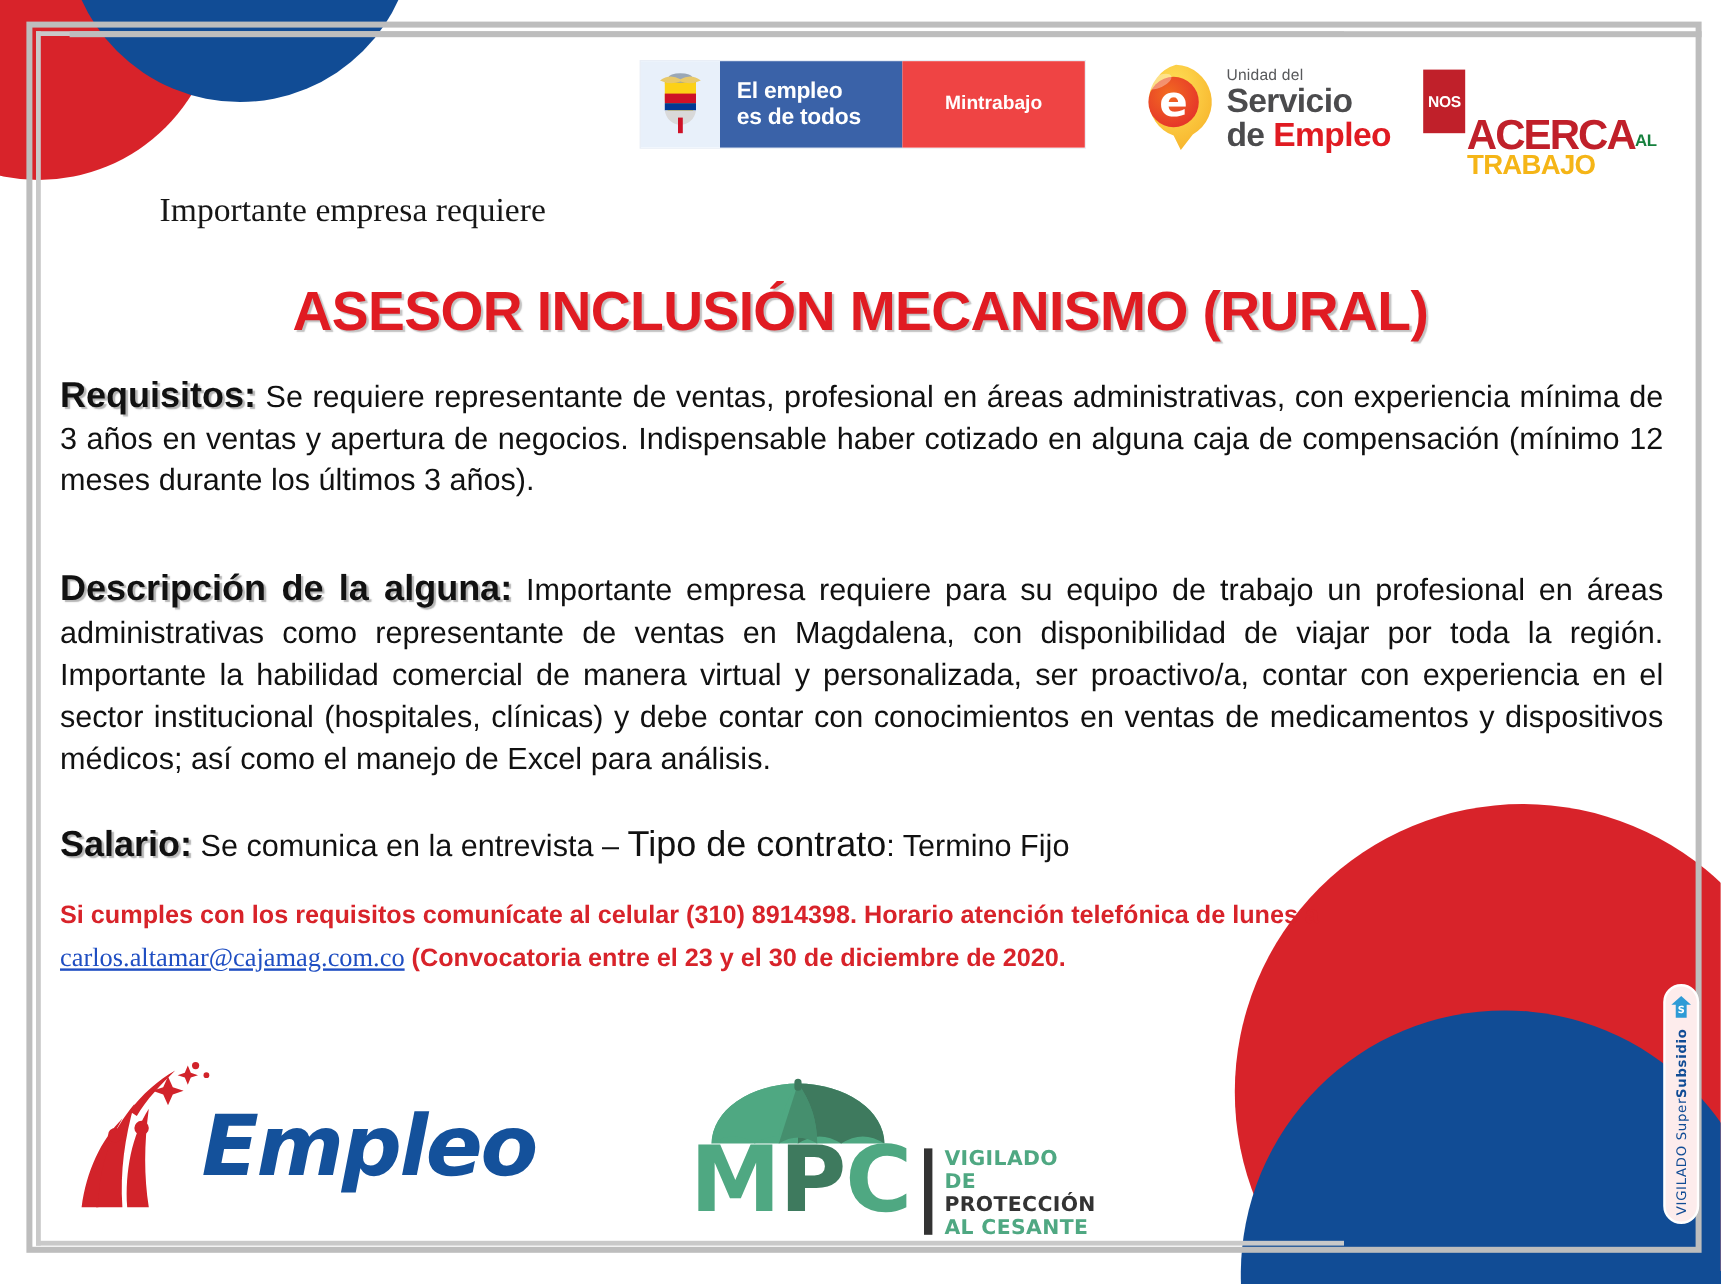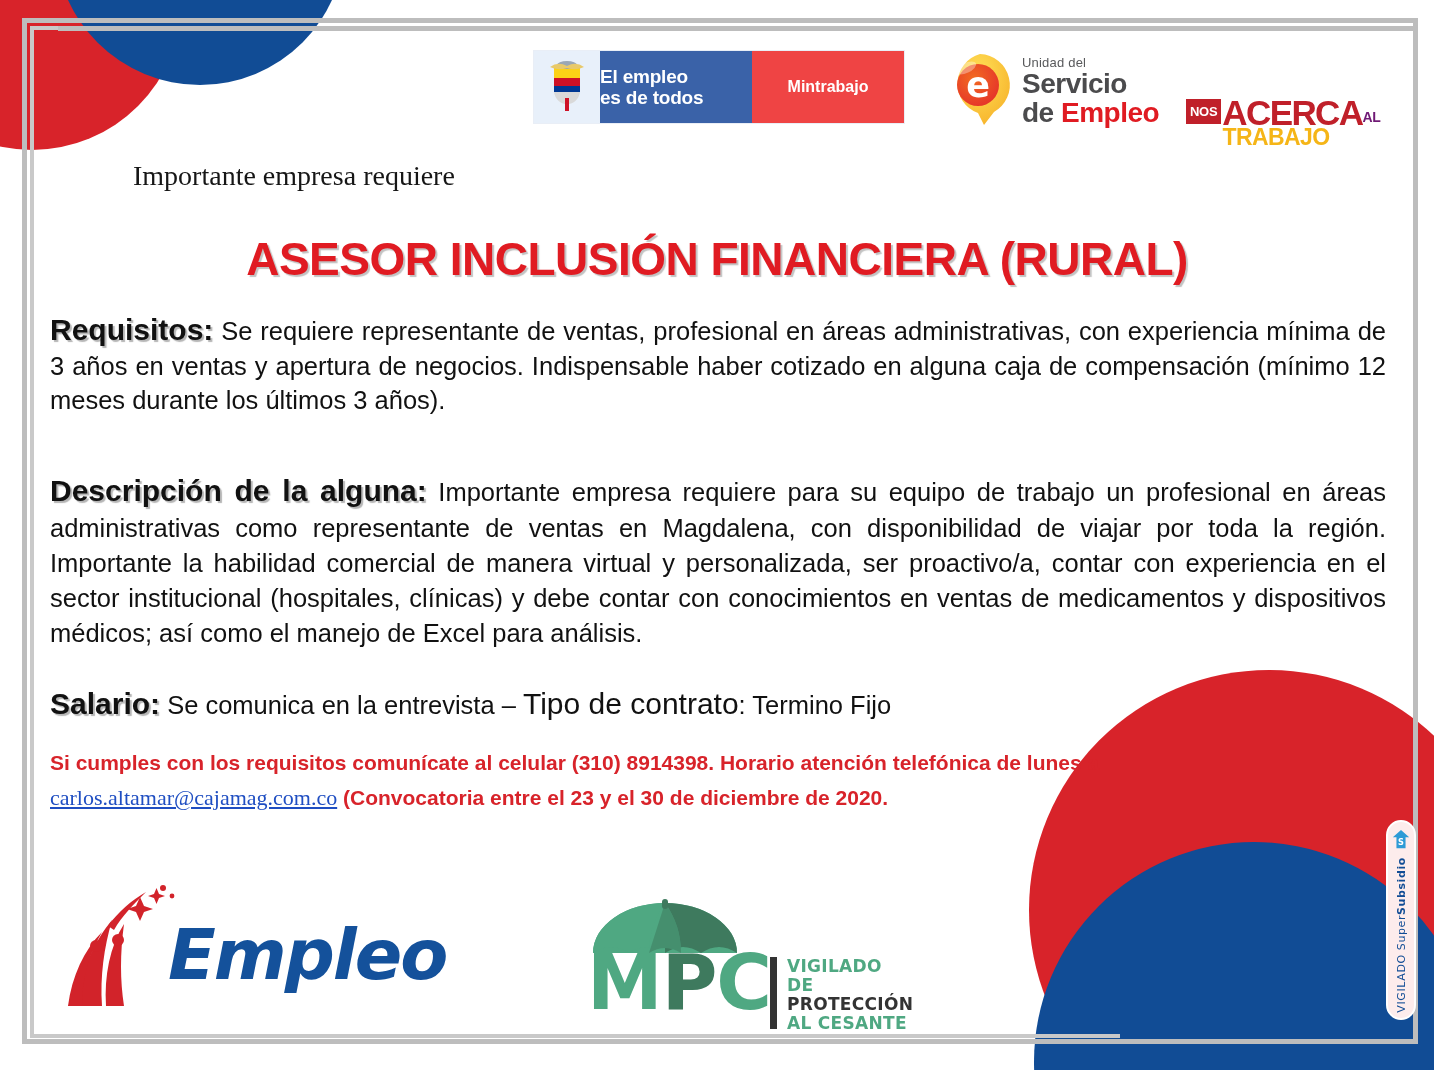--- a/index.html
+++ b/index.html
@@ -55,21 +55,21 @@
   }
   .logo-gov{
     position:absolute;left:534px;top:7px;width:370px;height:72px;display:flex;
     box-shadow:0 0 0 1px #e9eef6;
   }
   .logo-gov .shield-cell{
     width:66px;background:#e8f0fa;display:flex;align-items:center;justify-content:center;
   }
   .logo-gov .empleo-cell{
     width:152px;background:#3a62a8;color:#fff;display:flex;flex-direction:column;
-    justify-content:center;padding-left:0;box-sizing:border-box;
+    justify-content:center;padding-left:14px;box-sizing:border-box;
   }
   .logo-gov .empleo-cell span{
     font-size:19px;font-weight:bold;line-height:1.12;letter-spacing:-0.2px;
   }
   .logo-gov .mintra-cell{
     flex:1;background:#ef4444;color:#fff;display:flex;align-items:center;
     justify-content:center;
   }
   .logo-gov .mintra-cell span{font-size:16px;font-weight:bold;}
 
@@ -79,28 +79,28 @@
   .sse-unidad{font-size:13px;color:#58595b;font-weight:normal;letter-spacing:.2px;}
   .sse-serv{font-size:28px;font-weight:bold;color:#4b4b4d;letter-spacing:-.5px;margin-top:1px;}
   .sse-row{font-size:28px;font-weight:bold;letter-spacing:-.5px;margin-top:1px;}
   .sse-de{color:#4b4b4d;}
   .sse-empleo{color:#E01B22;}
 
   .logo-acerca{position:absolute;left:1186px;top:48px;width:180px;height:62px;}
   .acerca-line1{display:flex;align-items:flex-end;height:36px;}
   .acerca-nos{
     background:#C0202A;color:#fff;font-size:13px;font-weight:bold;
-    padding:6px 4px;line-height:1;margin-bottom:4px;letter-spacing:-.3px;
+    padding:20px 4px;line-height:1;margin-bottom:17px;letter-spacing:-.3px;
   }
   .acerca-big{
     color:#C0202A;font-size:35px;font-weight:bold;line-height:.85;
     letter-spacing:-1.6px;margin-left:1px;text-align:right;
   }
   .acerca-al{
-    color:#701a75;font-size:14px;font-weight:bold;line-height:1;margin-bottom:4px;
+    color:#15803d;font-size:14px;font-weight:bold;line-height:1;margin-bottom:4px;
     letter-spacing:-.3px;
   }
   .acerca-line2{
     color:#F5B517;font-size:23px;font-weight:bold;line-height:1;
     text-align:center;letter-spacing:-.6px;margin-top:-2px;
   }
 
   
   .intro{
     position:absolute;left:133px;top:160px;
@@ -155,21 +155,21 @@
   .cajamag-mark{position:absolute;left:0;top:0;width:118px;height:128px;}
   .cajamag-word{
     position:absolute;left:108px;top:30px;
     font-family:"DejaVu Sans", sans-serif;
     font-size:70px;font-weight:bold;font-style:italic;color:#14519B;
     letter-spacing:-2px;
   }
 
   .mpc{position:absolute;left:565px;top:895px;width:295px;height:148px;}
   .mpc-word{
-    position:absolute;left:22px;top:58px;
+    position:absolute;left:10px;top:58px;
     font-size:76px;font-weight:bold;color:#4FA882;line-height:.8;
     letter-spacing:-1px;font-family:"DejaVu Sans", sans-serif;
   }
   .mpc-word .p{color:#3E7A5E;}
   .mpc-bar{position:absolute;left:205px;top:62px;width:7px;height:72px;background:#333;}
   .mpc-tag{
     position:absolute;left:222px;top:62px;line-height:1.12;
     font-size:17px;font-weight:bold;letter-spacing:.3px;
     font-family:"DejaVu Sans", sans-serif;
   }
@@ -260,21 +260,21 @@
       <div class="acerca-line1">
         <span class="acerca-nos">NOS</span>
         <span class="acerca-big">ACERCA</span>
         <span class="acerca-al">AL</span>
       </div>
       <div class="acerca-line2">TRABAJO</div>
     </div>
   </div>
 
   <div class="intro">Importante empresa requiere</div>
-  <div class="main-title">ASESOR INCLUSIÓN FINANCIERA (RURAL)</div>
+  <div class="main-title">ASESOR INCLUSIÓN MECANISMO (RURAL)</div>
 
   <div class="block req-block">
     <div class="para">
       <span class="lbl-shadow req-lbl">Requisitos:</span>
       <span>Se requiere representante de ventas, profesional en áreas administrativas, con experiencia mínima de 3 años en ventas y apertura de negocios. Indispensable haber cotizado en alguna caja de compensación (mínimo 12 meses durante los últimos 3 años).</span>
     </div>
   </div>
 
   <div class="block desc-block">
     <div class="para">

